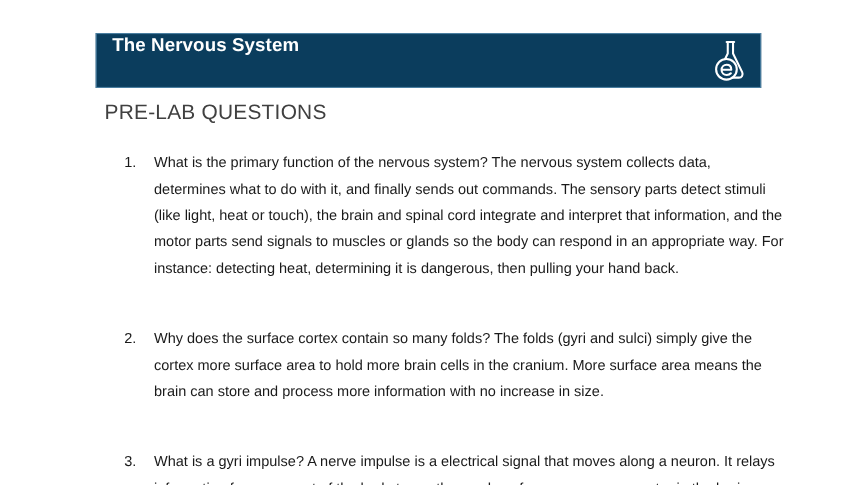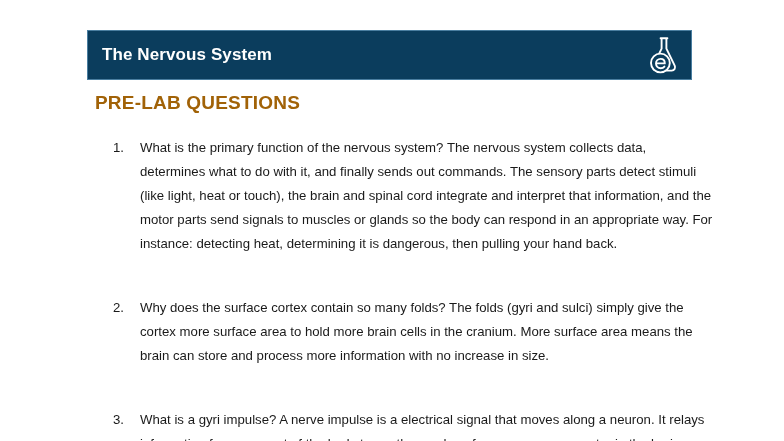--- a/index.html
+++ b/index.html
@@ -27,21 +27,20 @@
   .banner {
     position: absolute;
     left: 87px;
     top: 30px;
     width: 605px;
     height: 50px;
     background: #0b3d5d;
     border: 1px solid #4a7ea0;
     box-sizing: border-box;
     display: flex;
-    align-items: center;
     justify-content: space-between;
   }
   .banner-title {
     color: #ffffff;
     font-size: 17px;
     font-weight: bold;
     letter-spacing: 0.1px;
     padding-left: 14px;
     white-space: nowrap;
   }
@@ -51,22 +50,22 @@
     align-items: center;
     line-height: 0;
   }
 
   
   .section-heading {
     position: absolute;
     left: 95px;
     top: 92px;
     font-size: 19px;
-    font-weight: bold;
-    color: #a16207;
+    font-weight: normal;
+    color: #404040;
     letter-spacing: 0.2px;
     white-space: nowrap;
   }
 
   
   .qlist {
     position: absolute;
     left: 113px;
     top: 136px;
     width: 600px;

